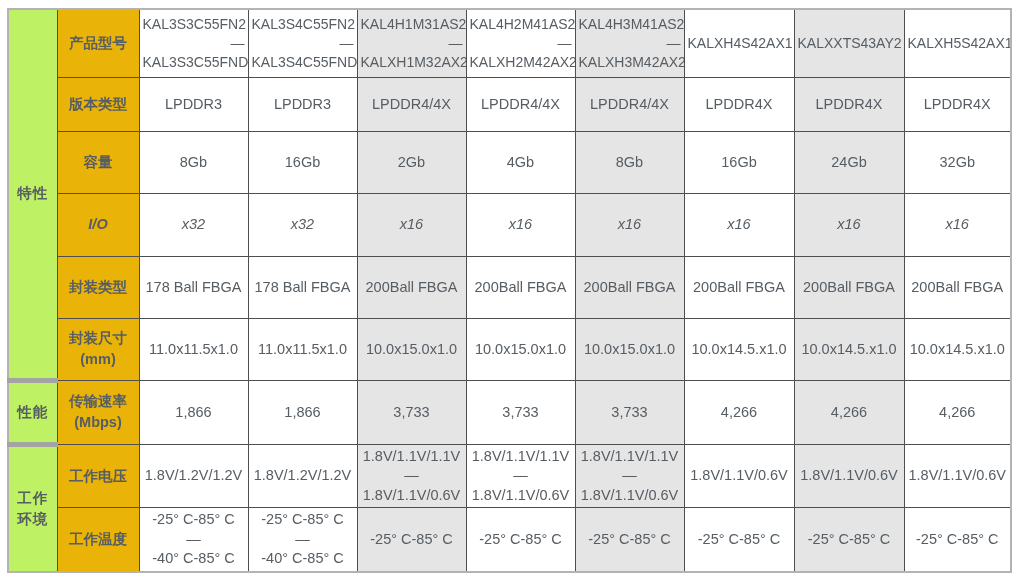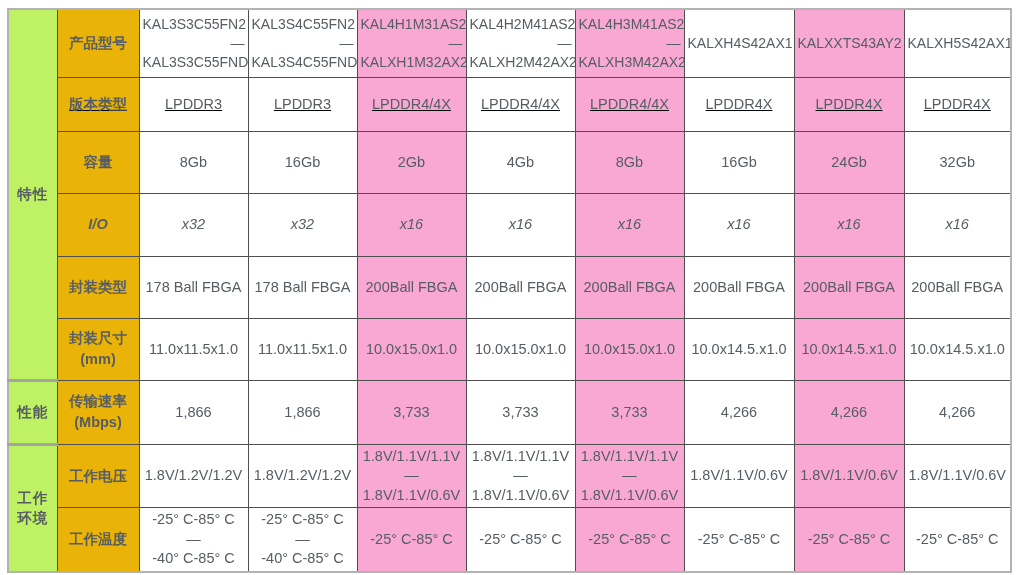--- a/index.html
+++ b/index.html
@@ -35,34 +35,34 @@
   }
   
   td.cat {
     background: #bef264;
     color: #ffffff;
     font-weight: bold;
     font-size: 17px;
     line-height: 1.25;
     letter-spacing: 1px;
   }
-  td.cat.sep { border-top: 3px solid #a3a3a3; }
+  td.cat.sep { border-top: 5px solid #a3a3a3; }
   
   td.lbl {
     background: #eab308;
     color: #3b3b3b;
     font-weight: bold;
     font-size: 16px;
     line-height: 1.3;
   }
   
-  td.g { background: #f9a8d4; }
+  td.g { background: #e5e5e5; }
   
   tr.r1 { height: 68px; }
-  tr.r2 { height: 54px; text-decoration: underline; }
+  tr.r2 { height: 54px; }
   tr.r3 { height: 62px; margin-left: 14px; }
   tr.r4 { height: 63px; font-style: italic; }
   tr.r5 { height: 62px; }
   tr.r6 { height: 62px; }
   tr.r7 { height: 64px; }
   tr.r8 { height: 62px; }
   tr.r9 { height: 61px; }
   
   tr.r1 td.d { font-size: 14px; line-height: 1.35; text-align: right; }
   tr.r8 td.d, tr.r9 td.d { line-height: 1.35; }

